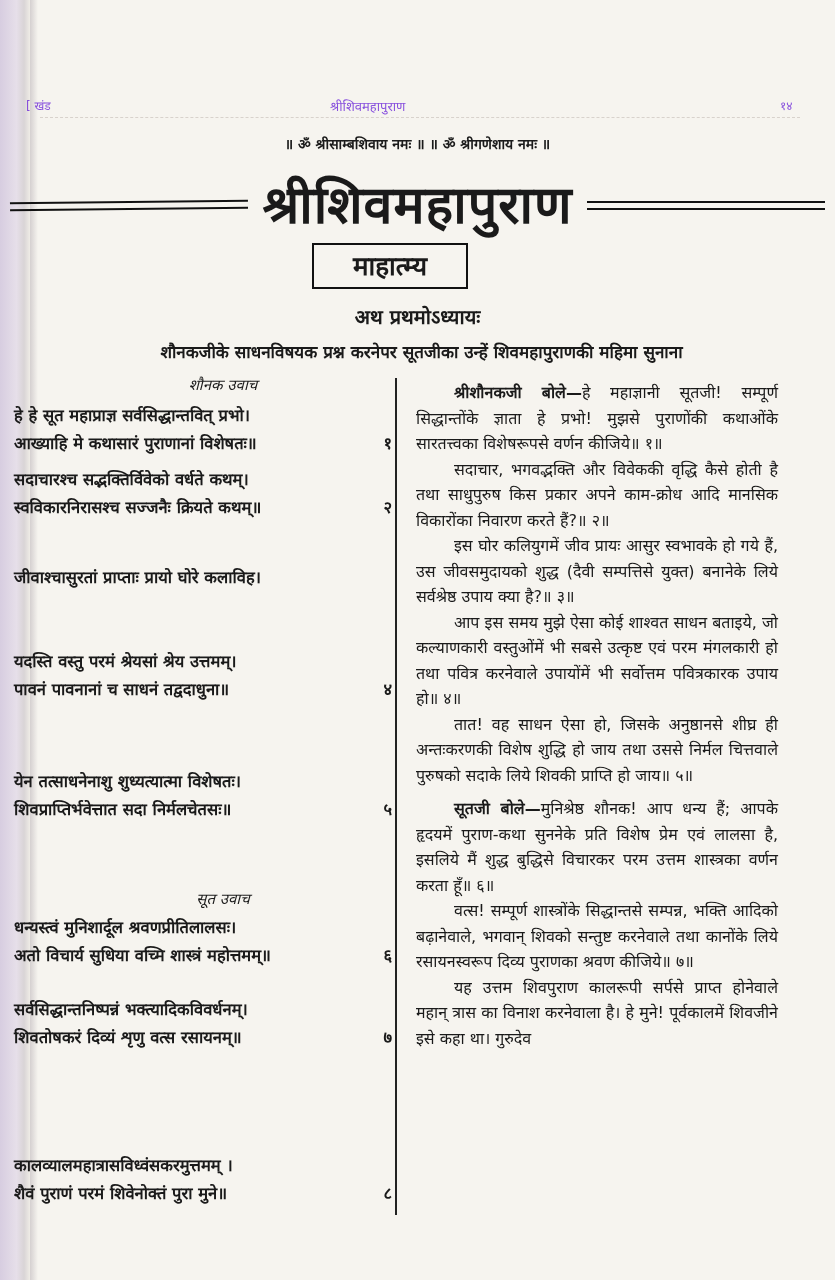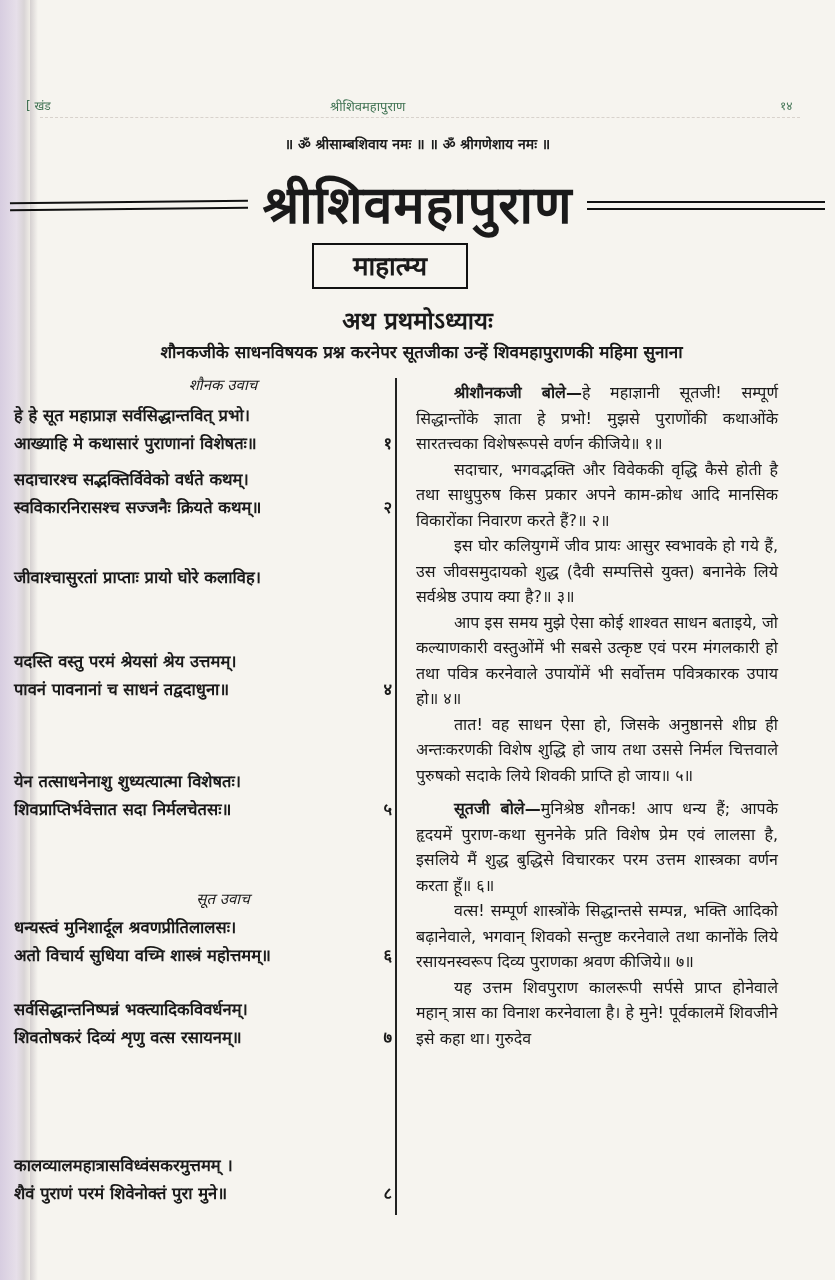--- a/index.html
+++ b/index.html
@@ -15,21 +15,21 @@
       background: linear-gradient(90deg, #d7cde0 0%, #e6dfe9 55%, #d9d4d6 80%, #efece6 100%);
     }
     .binding-shadow {
       position: absolute; left: 30px; top: 0; width: 8px; height: 1280px;
       background: linear-gradient(90deg, rgba(150,140,150,0.35), rgba(255,255,255,0));
     }
     .page {
       position: absolute; left: 0; top: 0; width: 835px; height: 1280px;
     }
     .bleed {
-      position: absolute; color: #14532d; font-size: 12px; opacity: .8;
+      position: absolute; color: #6d28d9; font-size: 12px; opacity: .8;
       white-space: nowrap;
     }
     .invocation {
       position: absolute; top: 134px; left: 0; width: 835px; text-align: center;
       font-size: 14px; font-weight: bold;
     }
     .title-row {
       position: absolute; top: 170px; left: 10px; width: 815px; height: 70px;
       display: flex; align-items: center; justify-content: center;
     }
@@ -42,21 +42,21 @@
       font-size: 52px; font-weight: bold; letter-spacing: 1px; line-height: 70px;
       padding: 0 4px;
     }
     .section-box {
       position: absolute; top: 243px; left: 312px; width: 152px; height: 42px;
       border: 2px solid #111; text-align: center;
       font-size: 26px; font-weight: bold; line-height: 42px;
     }
     .chapter {
       position: absolute; top: 303px; left: 0; width: 835px; text-align: center;
-      font-size: 24px; font-weight: bold;
+      font-size: 20px; font-weight: bold;
     }
     .subtitle {
       position: absolute; top: 340px; left: 14px; width: 815px; text-align: center;
       font-size: 17px; font-weight: bold; white-space: nowrap;
     }
     .col-divider {
       position: absolute; left: 395px; top: 378px; width: 2px; height: 837px;
       background: #222;
     }
     .left-col {

